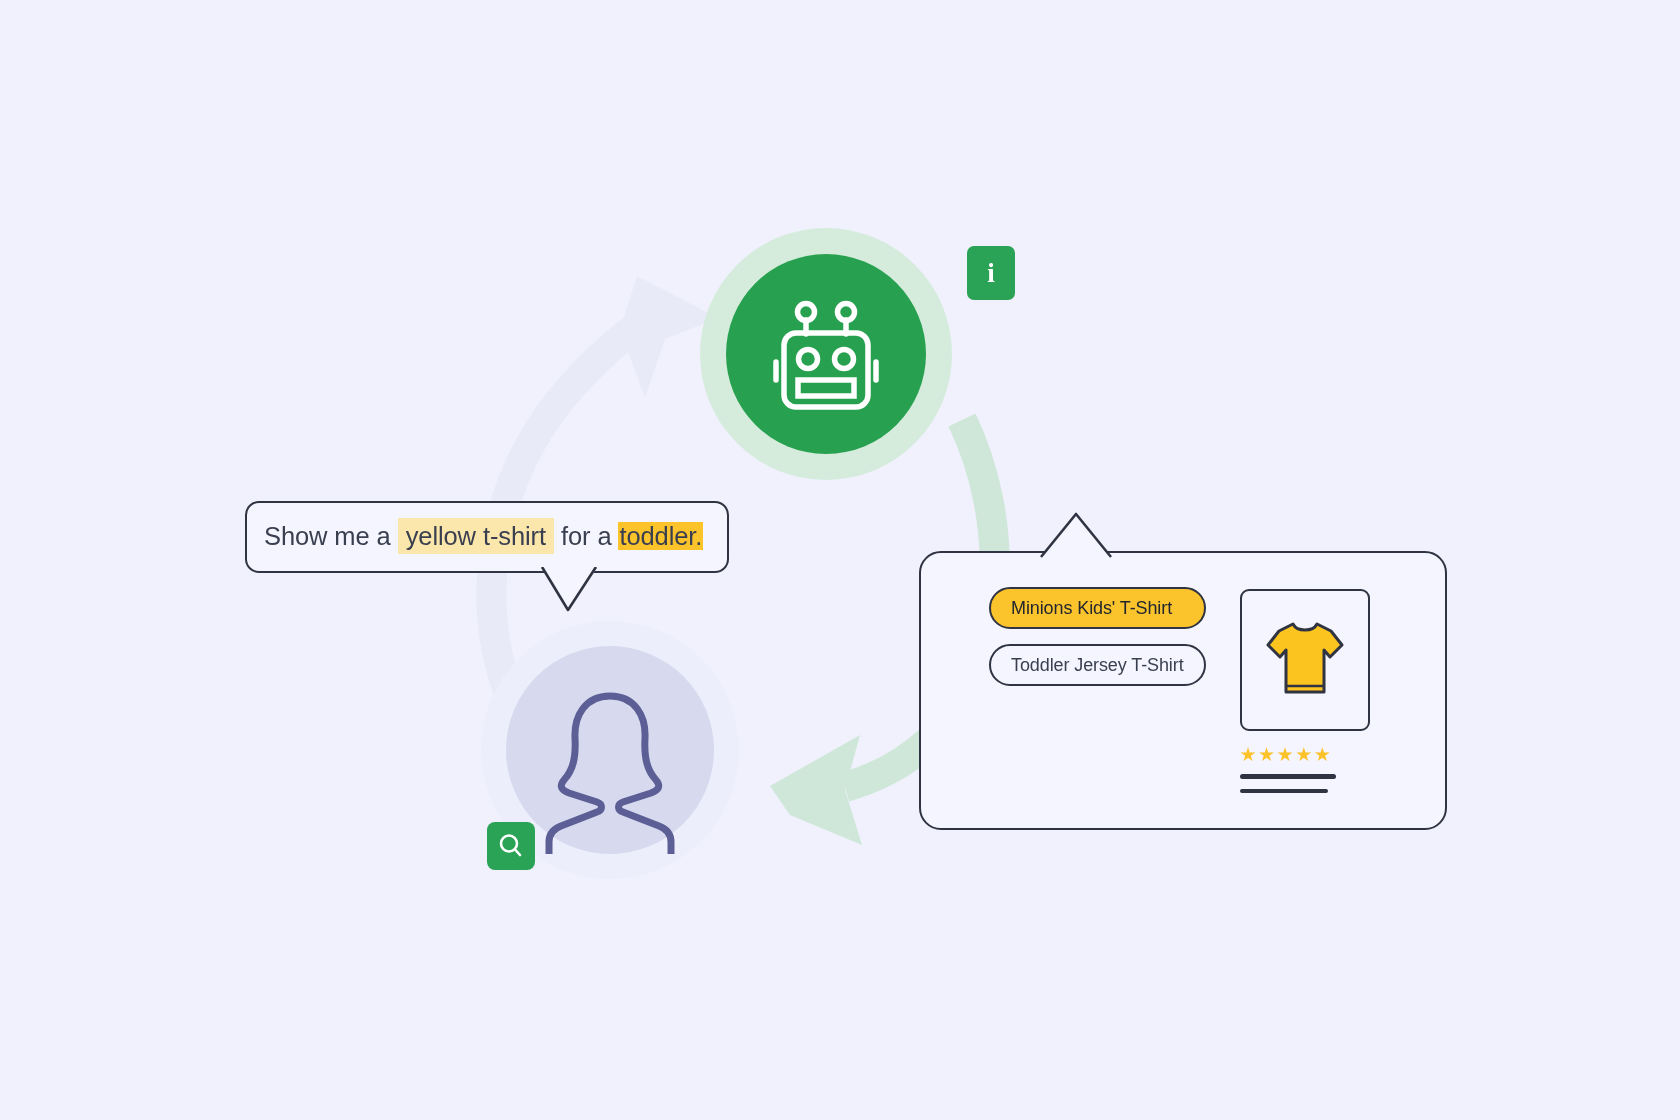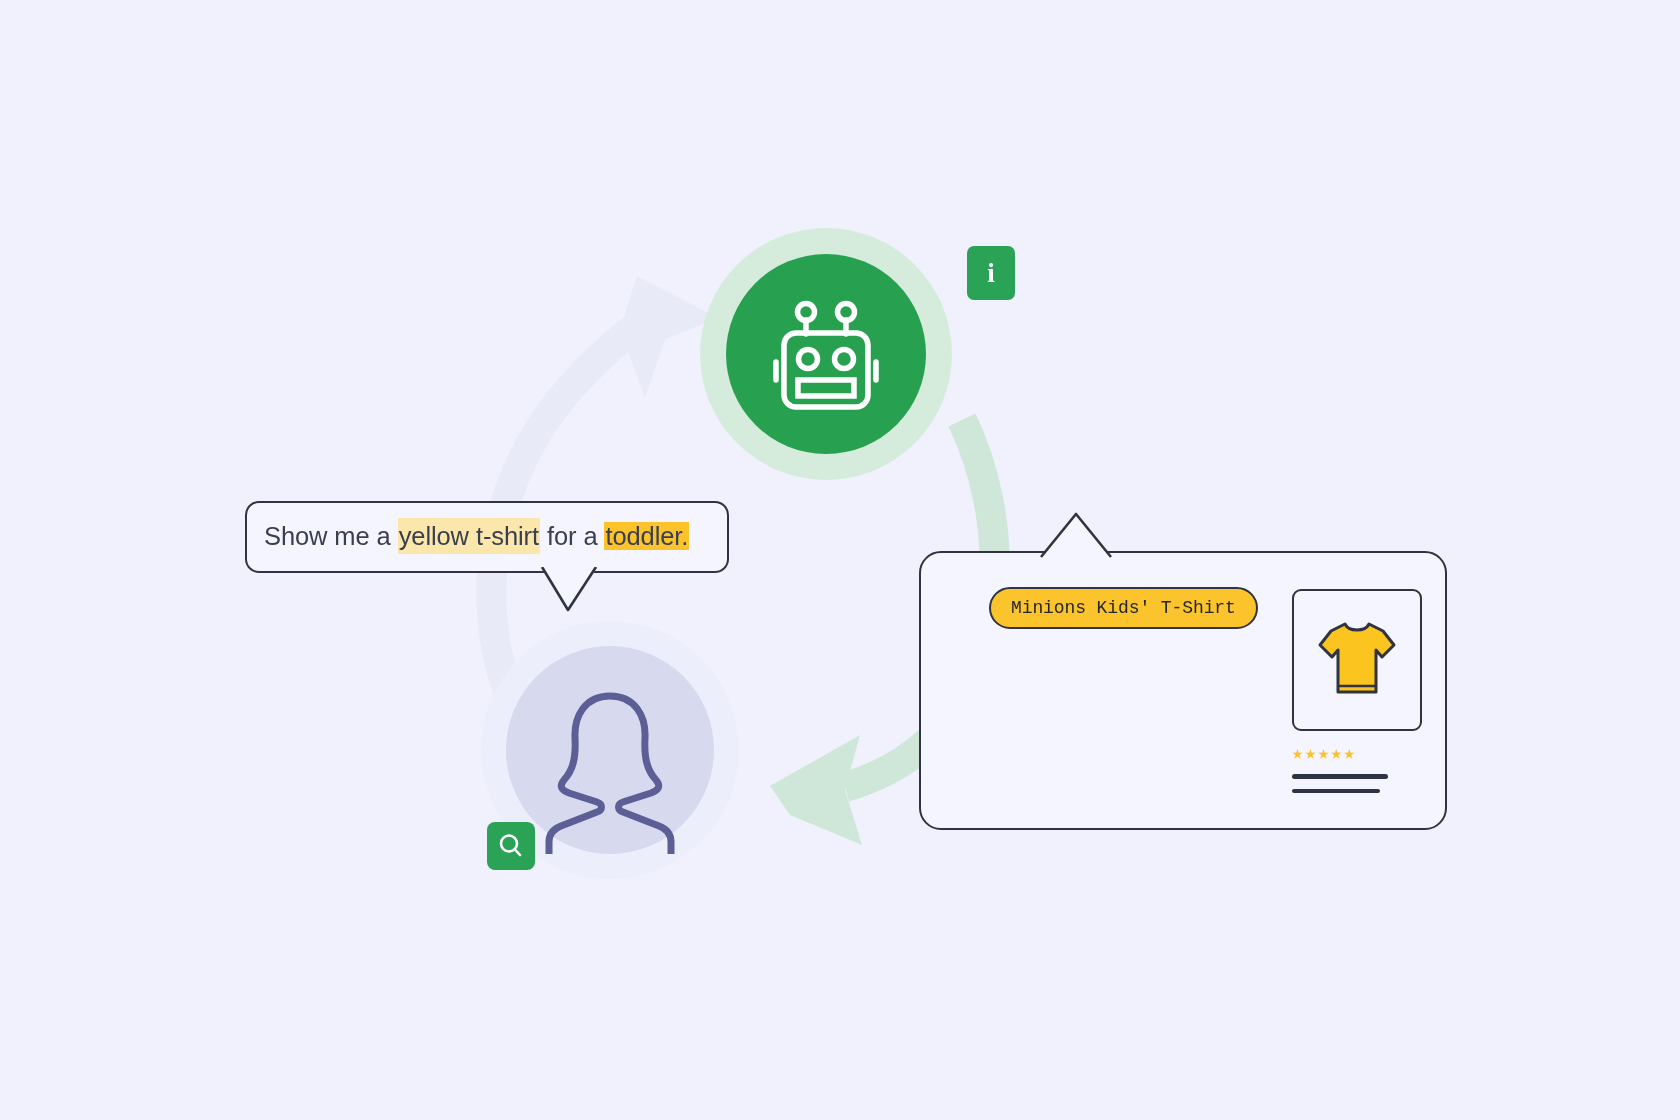--- a/index.html
+++ b/index.html
@@ -109,21 +109,21 @@
     align-items: center;
   }
   .bubble-text {
     font-size: 25.5px;
     color: #3a3f50;
     white-space: nowrap;
     padding-left: 17px;
     line-height: 1;
     letter-spacing: -0.1px;
   }
-  .hl-soft { background: #fbe6ab; padding: 4px 1px; text-align: right; }
+  .hl-soft { background: #fbe6ab; padding: 4px 8px; text-align: right; }
   .hl-strong { background: #fcc32b; padding: 0 1px; }
   .bubble-tail {
     position: absolute;
     z-index: 7;
     left: 540px; top: 566px;
     width: 60px; height: 48px;
   }
 
   
   .card {
@@ -141,21 +141,20 @@
     width: 72px; height: 46px;
     z-index: 8;
   }
   .card-inner {
     position: absolute;
     left: 0; top: 0;
     width: 100%; height: 100%;
     display: flex;
     padding: 26px 24px;
     box-sizing: border-box;
-    font-family: Liberation Mono, monospace;
   }
   .chip-col {
     display: flex;
     flex-direction: column;
     gap: 15px;
     padding-left: 44px;
     padding-top: 8px;
   }
   .chip {
     border: 2.2px solid #2f3342;
@@ -290,20 +289,23 @@
     <path d="M 2 0 L 58 0 L 28 46 Z" fill="#f4f5fe"></path>
     <path d="M 2 1 L 28 44 L 56 1" fill="none" stroke="#2f3342" stroke-width="2.6" stroke-linejoin="round"></path>
     <rect x="2" y="-6" width="56" height="7" fill="#f4f5fe"></rect>
   </svg>
 
   <div class="card">
     <div class="card-inner">
       <div class="chip-col">
         <div class="chip selected">
           <span>Minions Kids' T-Shirt</span>
+        </div>
+        <div class="chip">
+          <span>Toddler Jersey T-Shirt</span>
         </div>
       </div>
       <div class="product-col">
         <div class="thumb">
           <svg width="82" height="88" viewBox="0 0 82 88">
             <path d="M 29 8
                      L 15 15
                      L 4 29
                      L 16 41
                      L 22 34

